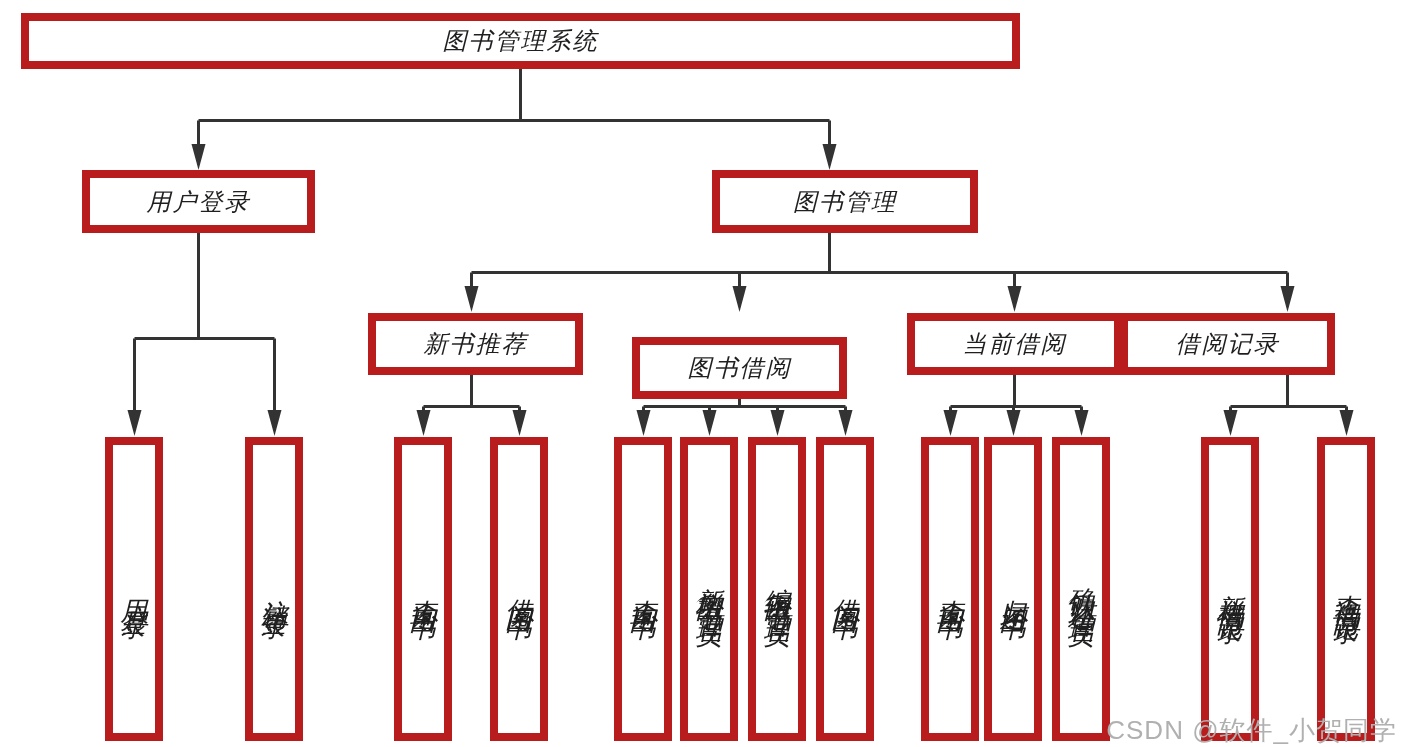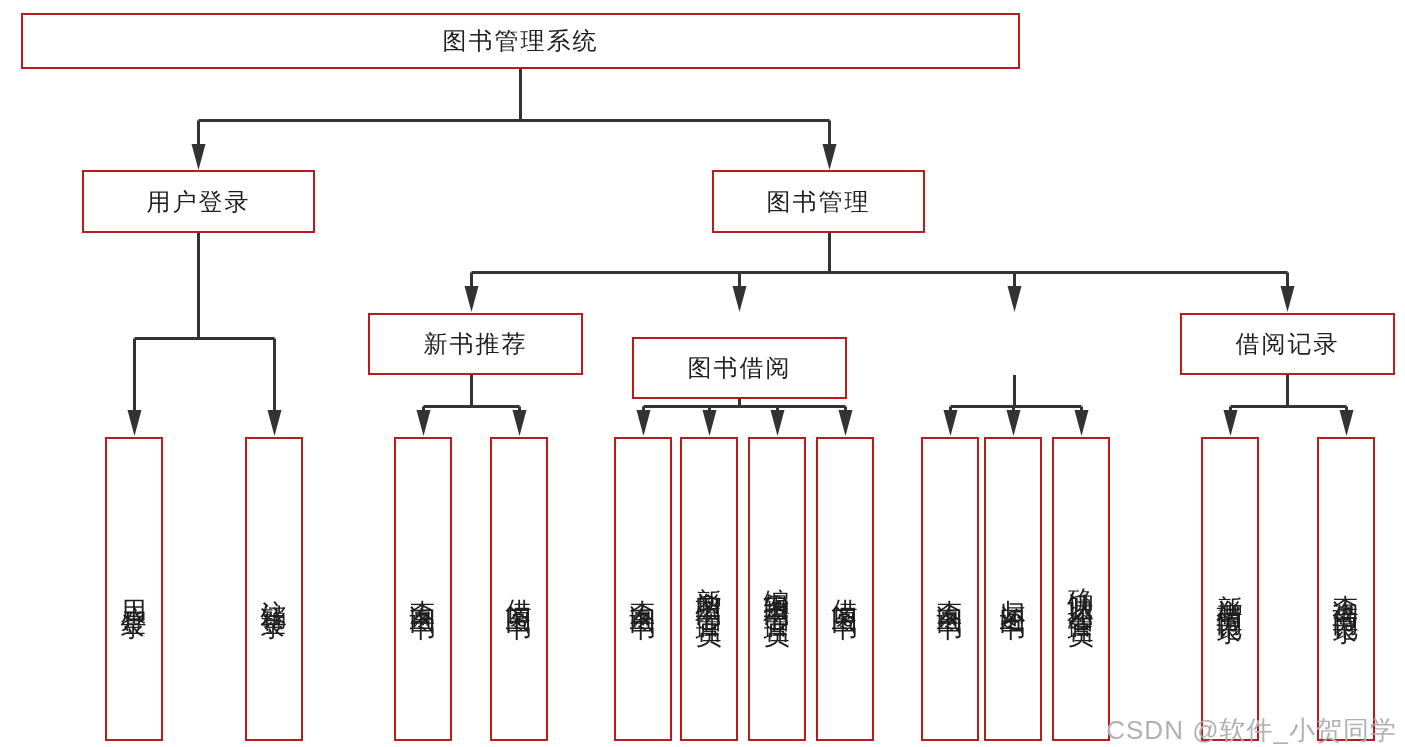--- a/index.html
+++ b/index.html
@@ -3,40 +3,40 @@
 <meta charset="utf-8">
 <style>
   html,body{margin:0;padding:0;background:#ffffff;}
   .stage{
     position:relative;width:1405px;height:747px;background:#ffffff;
     font-family:"Liberation Sans",sans-serif;overflow:hidden;
   }
   .wires{position:absolute;left:0;top:0;width:1405px;height:747px;}
   .box{
     position:absolute;box-sizing:border-box;
-    border:2px solid #b91c1c;background:#ffffff;color:#1f1f1f;
+    border:8px solid #b91c1c;background:#ffffff;color:#1f1f1f;
     display:flex;align-items:center;justify-content:center;
-    text-align:center;line-height:1;
+    text-align:center;line-height:1;font-style:italic;
   }
   .hbox{font-size:24px;letter-spacing:2px;}
   .vbox{
     writing-mode:vertical-rl;text-orientation:mixed;
     font-size:26px;letter-spacing:5px;
   }
   
   .n-root{left:21px;top:13px;width:999px;height:56px;}
   
   .n-l2a{left:82px;top:170px;width:233px;height:63px;}
-  .n-l2b{left:712px;top:170px;width:213px;height:63px;}
+  .n-l2b{left:712px;top:170px;width:266px;height:63px;}
   
   .l3{top:313px;height:62px;width:215px;}
   .n-l3a{left:368px;}
   .n-l3b{left:632px;margin-top:24px;}
   .n-l3c{left:907px;}
-  .n-l3d{left:1180px;}
+  .n-l3d{left:1120px;}
   
   .leaf{top:437px;height:304px;width:58px;}
   .n-lf1{left:105px;}  .n-lf2{left:245px;}
   .n-lf3{left:394px;}  .n-lf4{left:490px;}
   .n-lf5{left:614px;}  .n-lf6{left:680px;}
   .n-lf7{left:748px;}  .n-lf8{left:816px;}
   .n-lf9{left:921px;}  .n-lf10{left:984px;}
   .n-lf11{left:1052px;}
   .n-lf12{left:1201px;} .n-lf13{left:1317px;}
   .watermark{
@@ -89,20 +89,21 @@
     </g>
   </svg>
 
   <div class="box hbox n-root">图书管理系统</div>
 
   <div class="box hbox n-l2a">用户登录</div>
   <div class="box hbox n-l2b">图书管理</div>
 
   <div class="box hbox l3 n-l3a">新书推荐</div>
   <div class="box hbox l3 n-l3b">图书借阅</div>
+  <div class="box hbox l3 n-l3c">当前借阅</div>
   <div class="box hbox l3 n-l3d">借阅记录</div>
 
   <div class="box vbox leaf n-lf1">用户登录</div>
   <div class="box vbox leaf n-lf2">注销登录</div>
 
   <div class="box vbox leaf n-lf3">查询图书</div>
   <div class="box vbox leaf n-lf4">借阅图书</div>
 
   <div class="box vbox leaf n-lf5">查询图书</div>
   <div class="box vbox leaf n-lf6">新增图书（管理员）</div>

